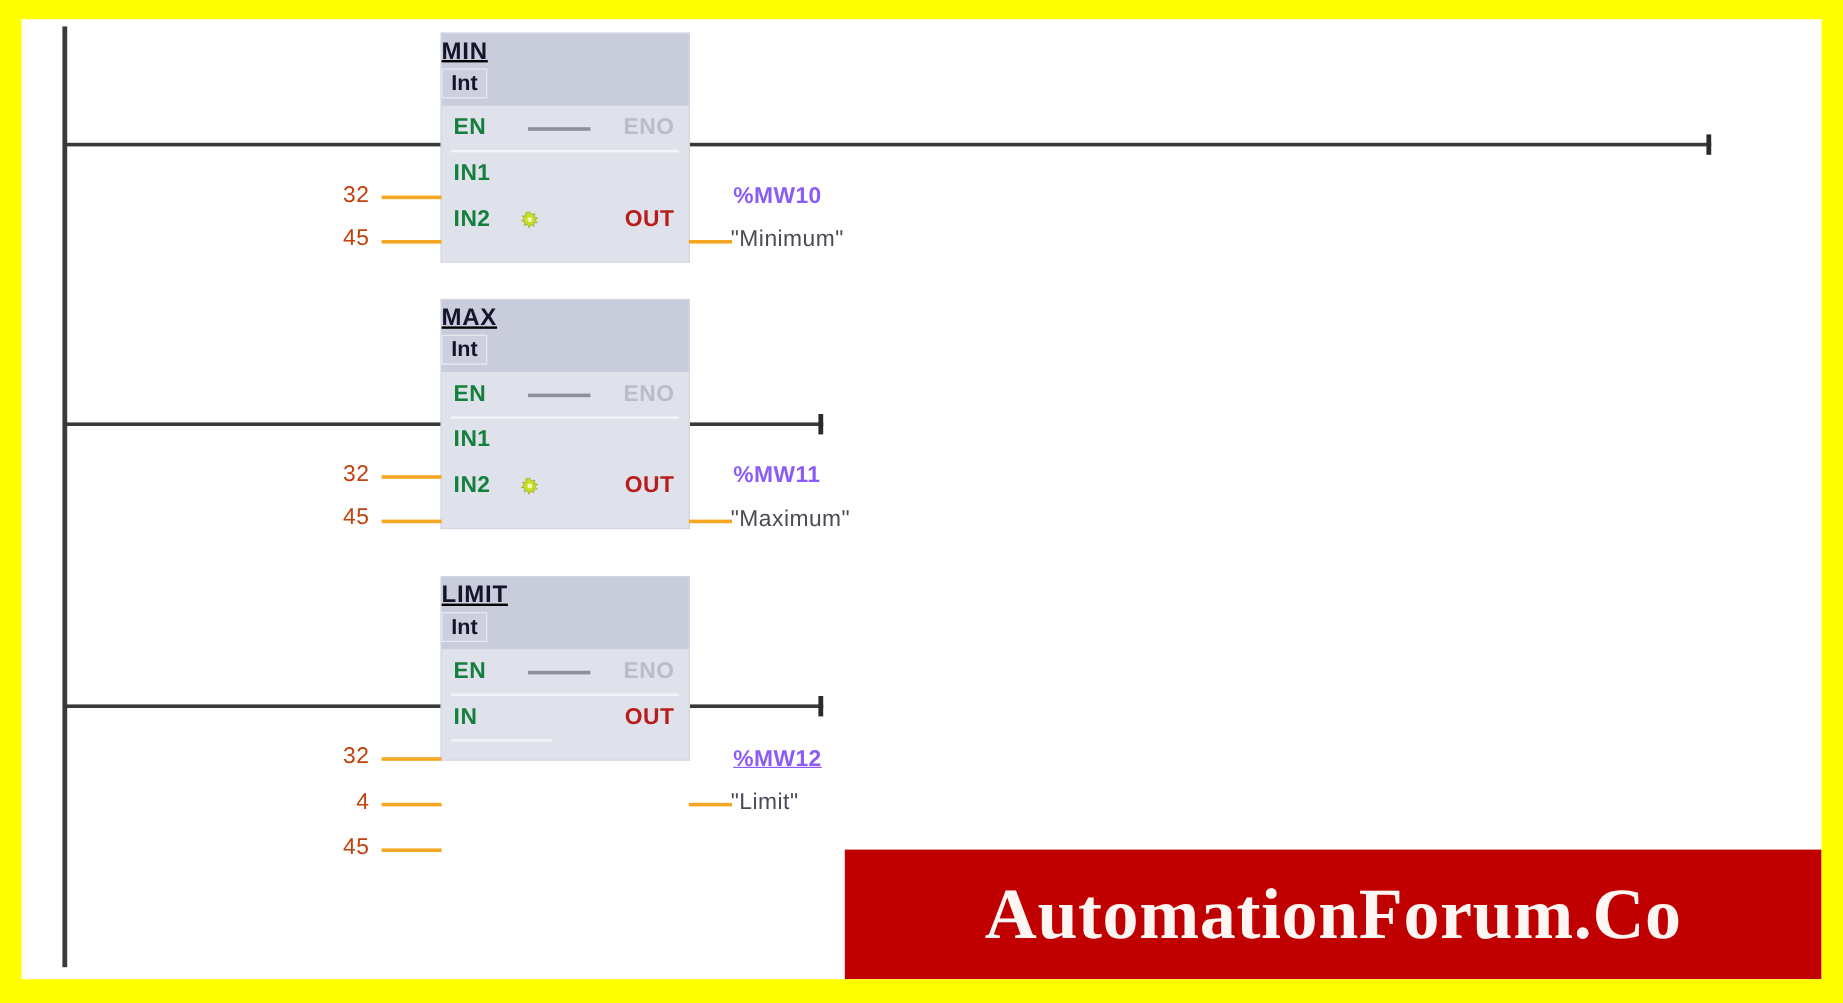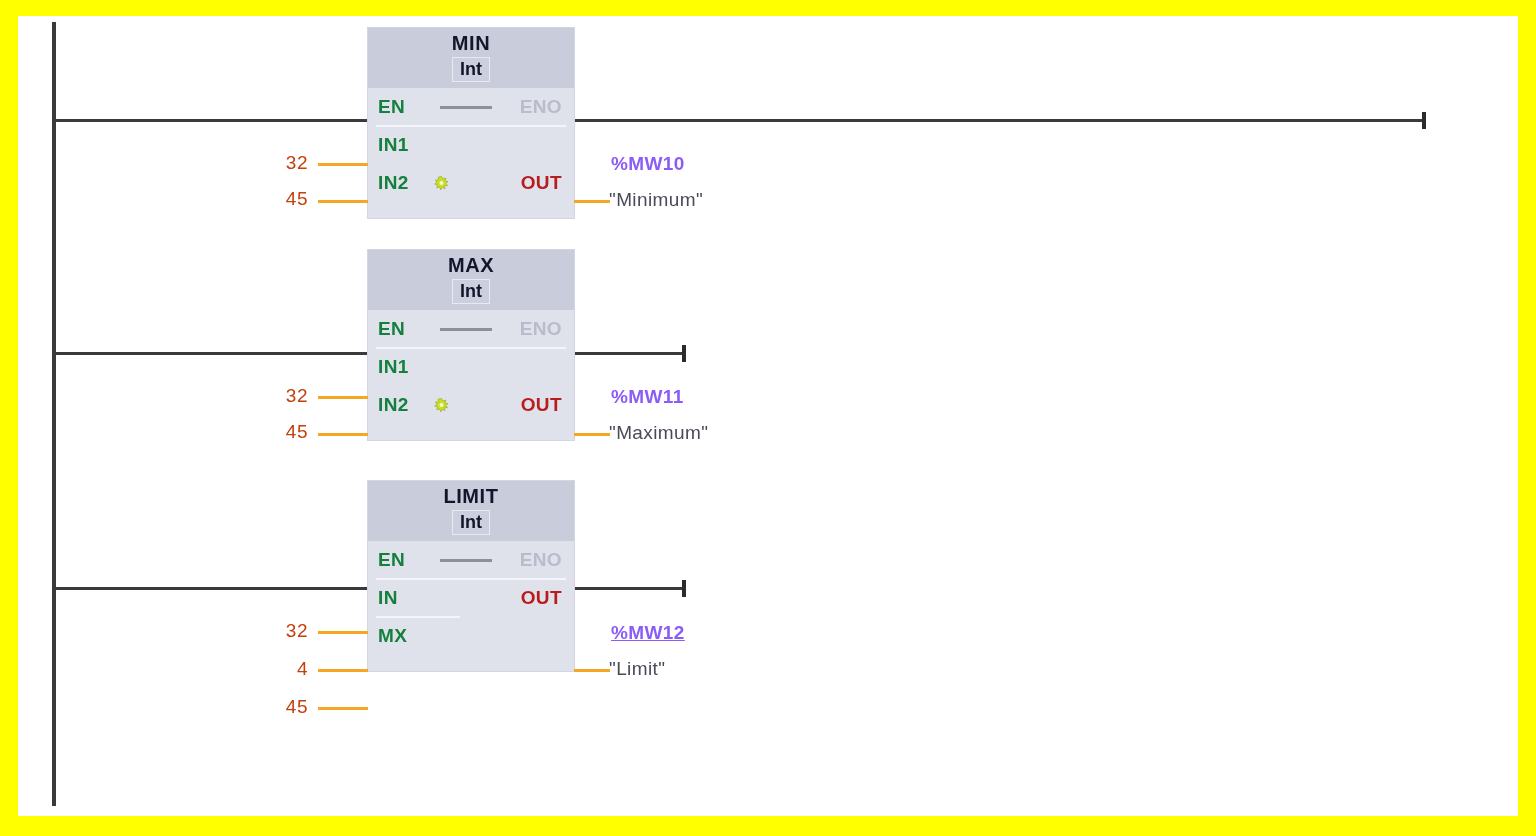--- a/index.html
+++ b/index.html
@@ -43,21 +43,22 @@
   
   .fb {
     position: absolute;
     width: 206px;
     background: #dfe1eb;
     box-shadow: 0 0 0 1px #d2d5e2;
   }
   .fb-head {
     background: #c8ccdb;
     padding: 4px 0 6px 0;
-    text-align: center;
+    text-align: left;
+    text-decoration: underline;
   }
   .fb-title {
     font-size: 20px;
     font-weight: bold;
     color: #14142b;
     letter-spacing: .6px;
     line-height: 22px;
   }
   .fb-type {
     display: inline-block;
@@ -270,35 +271,35 @@
           <span class="pin-left">EN</span>
           <span class="en-dash"></span>
           <span class="pin-right dim">ENO</span>
         </div>
         <div class="sep" style="top:37px; width:190px;"></div>
         <div class="sep" style="top:75px; width:84px;"></div>
         <div class="row">
           <span class="pin-left">IN</span>
           <span class="pin-right">OUT</span>
         </div>
-        <div class="row">
-          <span class="pin-left">MX</span>
-        </div>
         <div style="height:16px;"></div>
       </div>
     </div>
 
     <div class="operand" style="left:236px; top:604px; width:54px;">32</div>
     <div class="wire" style="left:300px; top:615px; width:50px;"></div>
 
     <div class="operand" style="left:236px; top:642px; width:54px;">4</div>
     <div class="wire" style="left:300px; top:653px; width:50px;"></div>
 
     <div class="operand" style="left:236px; top:680px; width:54px;">45</div>
     <div class="wire" style="left:300px; top:691px; width:50px;"></div>
 
     <div class="wire" style="left:556px; top:653px; width:36px;"></div>
     <div class="out-addr" style="left:593px; top:606px;text-decoration:underline;">%MW12</div>
     <div class="out-name" style="left:591px; top:642px;">"Limit"</div>
 
+    <div id="watermark">
+      <span class="wm-text">AutomationForum.Co</span>
+    </div>
 
   </div>
 </div>
 
 </body></html>

